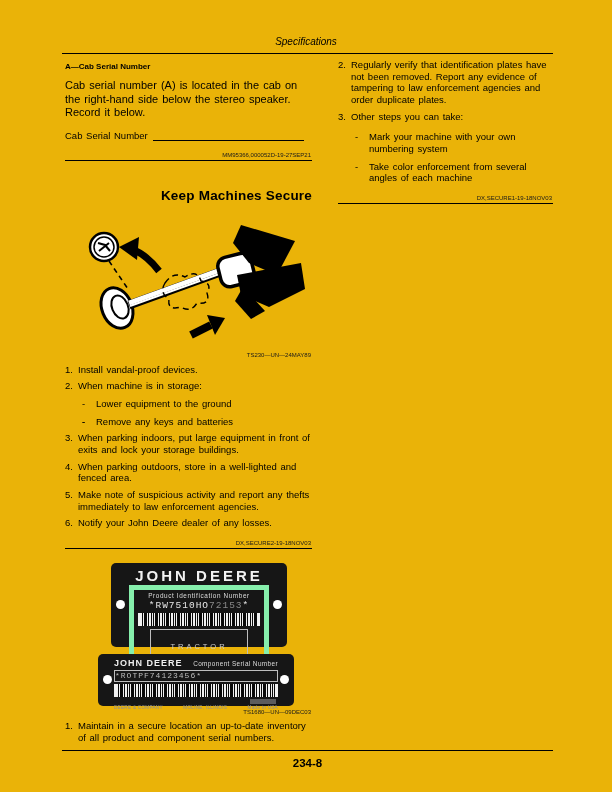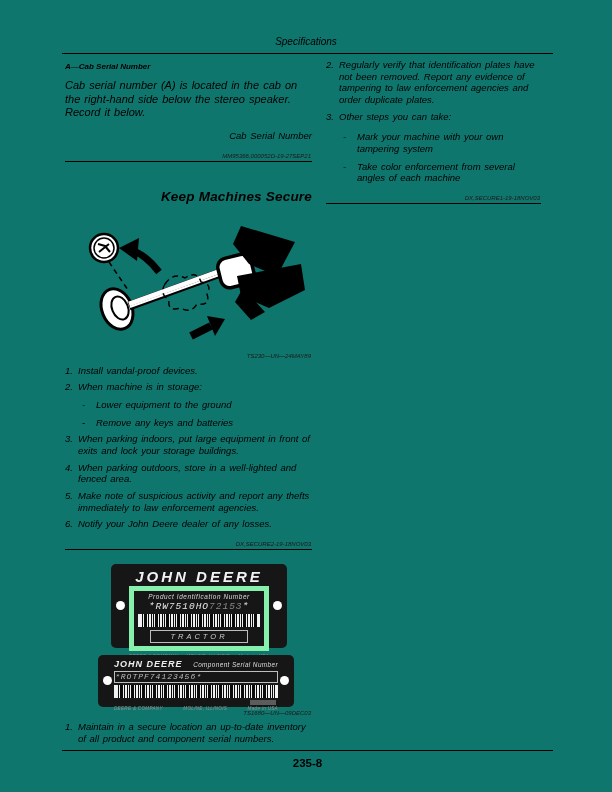--- a/index.html
+++ b/index.html
@@ -1,58 +1,56 @@
 <!DOCTYPE html>
 <html><head>
 <meta charset="utf-8">
 <style>
   html,body{margin:0;padding:0;background:#e9e9e9;}
   .page{
     position:relative;
     width:612px;height:792px;
     margin:0 auto;
-    background:#0f766e;
+    background:#eab308;
     font-family:"Liberation Sans", sans-serif;
     color:#000;
     overflow:hidden;
   }
   
   .running-head{
     text-align:center;
     font-style:italic;
     font-size:10px;
     padding-top:36px;
   }
   .head-rule{
     margin:6px 59px 0 62px;
     border-top:1.6px solid #000;
   }
   
   .content{
     display:flex;
     padding:0 59px 0 65px;
-    gap:14px;
-    font-style:italic;
+    gap:26px;
   }
   .col-left{width:247px;flex:none;}
   .col-right{width:215px;flex:none;}
   
   .subhead-sm{
     font-size:8px;font-weight:bold;
     margin-top:8px;
   }
   .body-p{
     font-size:11px;line-height:1.23;word-spacing:1px;
     margin-top:8px;
   }
   .fill-line{
     display:flex;align-items:flex-end;
     font-size:9.5px;word-spacing:1px;
     margin-top:10px;
-    flex-direction:column;
   }
   .fill-line .blank{
     flex:1;margin-left:5px;margin-right:8px;
     border-bottom:1px solid #000;height:10px;
   }
   .refline{
     font-size:6px;color:#1a1a1a;
     text-align:right;
     margin-top:11px;
     padding-right:1px;
@@ -127,21 +125,21 @@
         #f0f0f0 0 1px,#0a0a0a 1px 2px,
         #f0f0f0 2px 3px,#0a0a0a 3px 6px,
         #f0f0f0 6px 7px,#0a0a0a 7px 8px,
         #f0f0f0 8px 10px,#0a0a0a 10px 11px);
     border-left:3px solid #f0f0f0;border-right:3px solid #f0f0f0;
   }
   .type-box{
     width:96px;margin:3px auto 0 auto;
     border:1px solid #bdbdbd;
     text-align:center;font-size:7.5px;letter-spacing:3px;color:#cccccc;
-    padding:1px 0;
+    padding:12px 0;
   }
   .plate-footer{
     display:flex;justify-content:space-between;
     font-size:4.6px;color:#8f8f8f;letter-spacing:.3px;
     margin-top:3px;white-space:nowrap;
   }
   .plate2{
     width:196px;height:52px;
     margin:7px 0 0 33px;
     padding:4px 16px 3px 16px;
@@ -318,30 +316,30 @@
         <div class="li">
           <span class="num">2.</span>
           <span>Regularly verify that identification plates have not been removed. Report any evidence of tampering to law enforcement agencies and order duplicate plates.</span>
         </div>
         <div class="li">
           <span class="num">3.</span>
           <span>Other steps you can take:</span>
         </div>
         <div class="sub gap8">
           <span class="dash">-</span>
-          <span>Mark your machine with your own tampering system</span>
+          <span>Mark your machine with your own numbering system</span>
         </div>
         <div class="sub">
           <span class="dash">-</span>
           <span>Take color enforcement from several angles of each machine</span>
         </div>
       </div>
       <div class="refline">DX,SECURE1-19-18NOV03</div>
       <div class="section-rule"></div>
     </div>
 
   </div>
 
   <div class="page-footer">
-    <div class="page-number">235-8</div>
+    <div class="page-number">234-8</div>
   </div>
 
 </div>
 
 </body></html>

